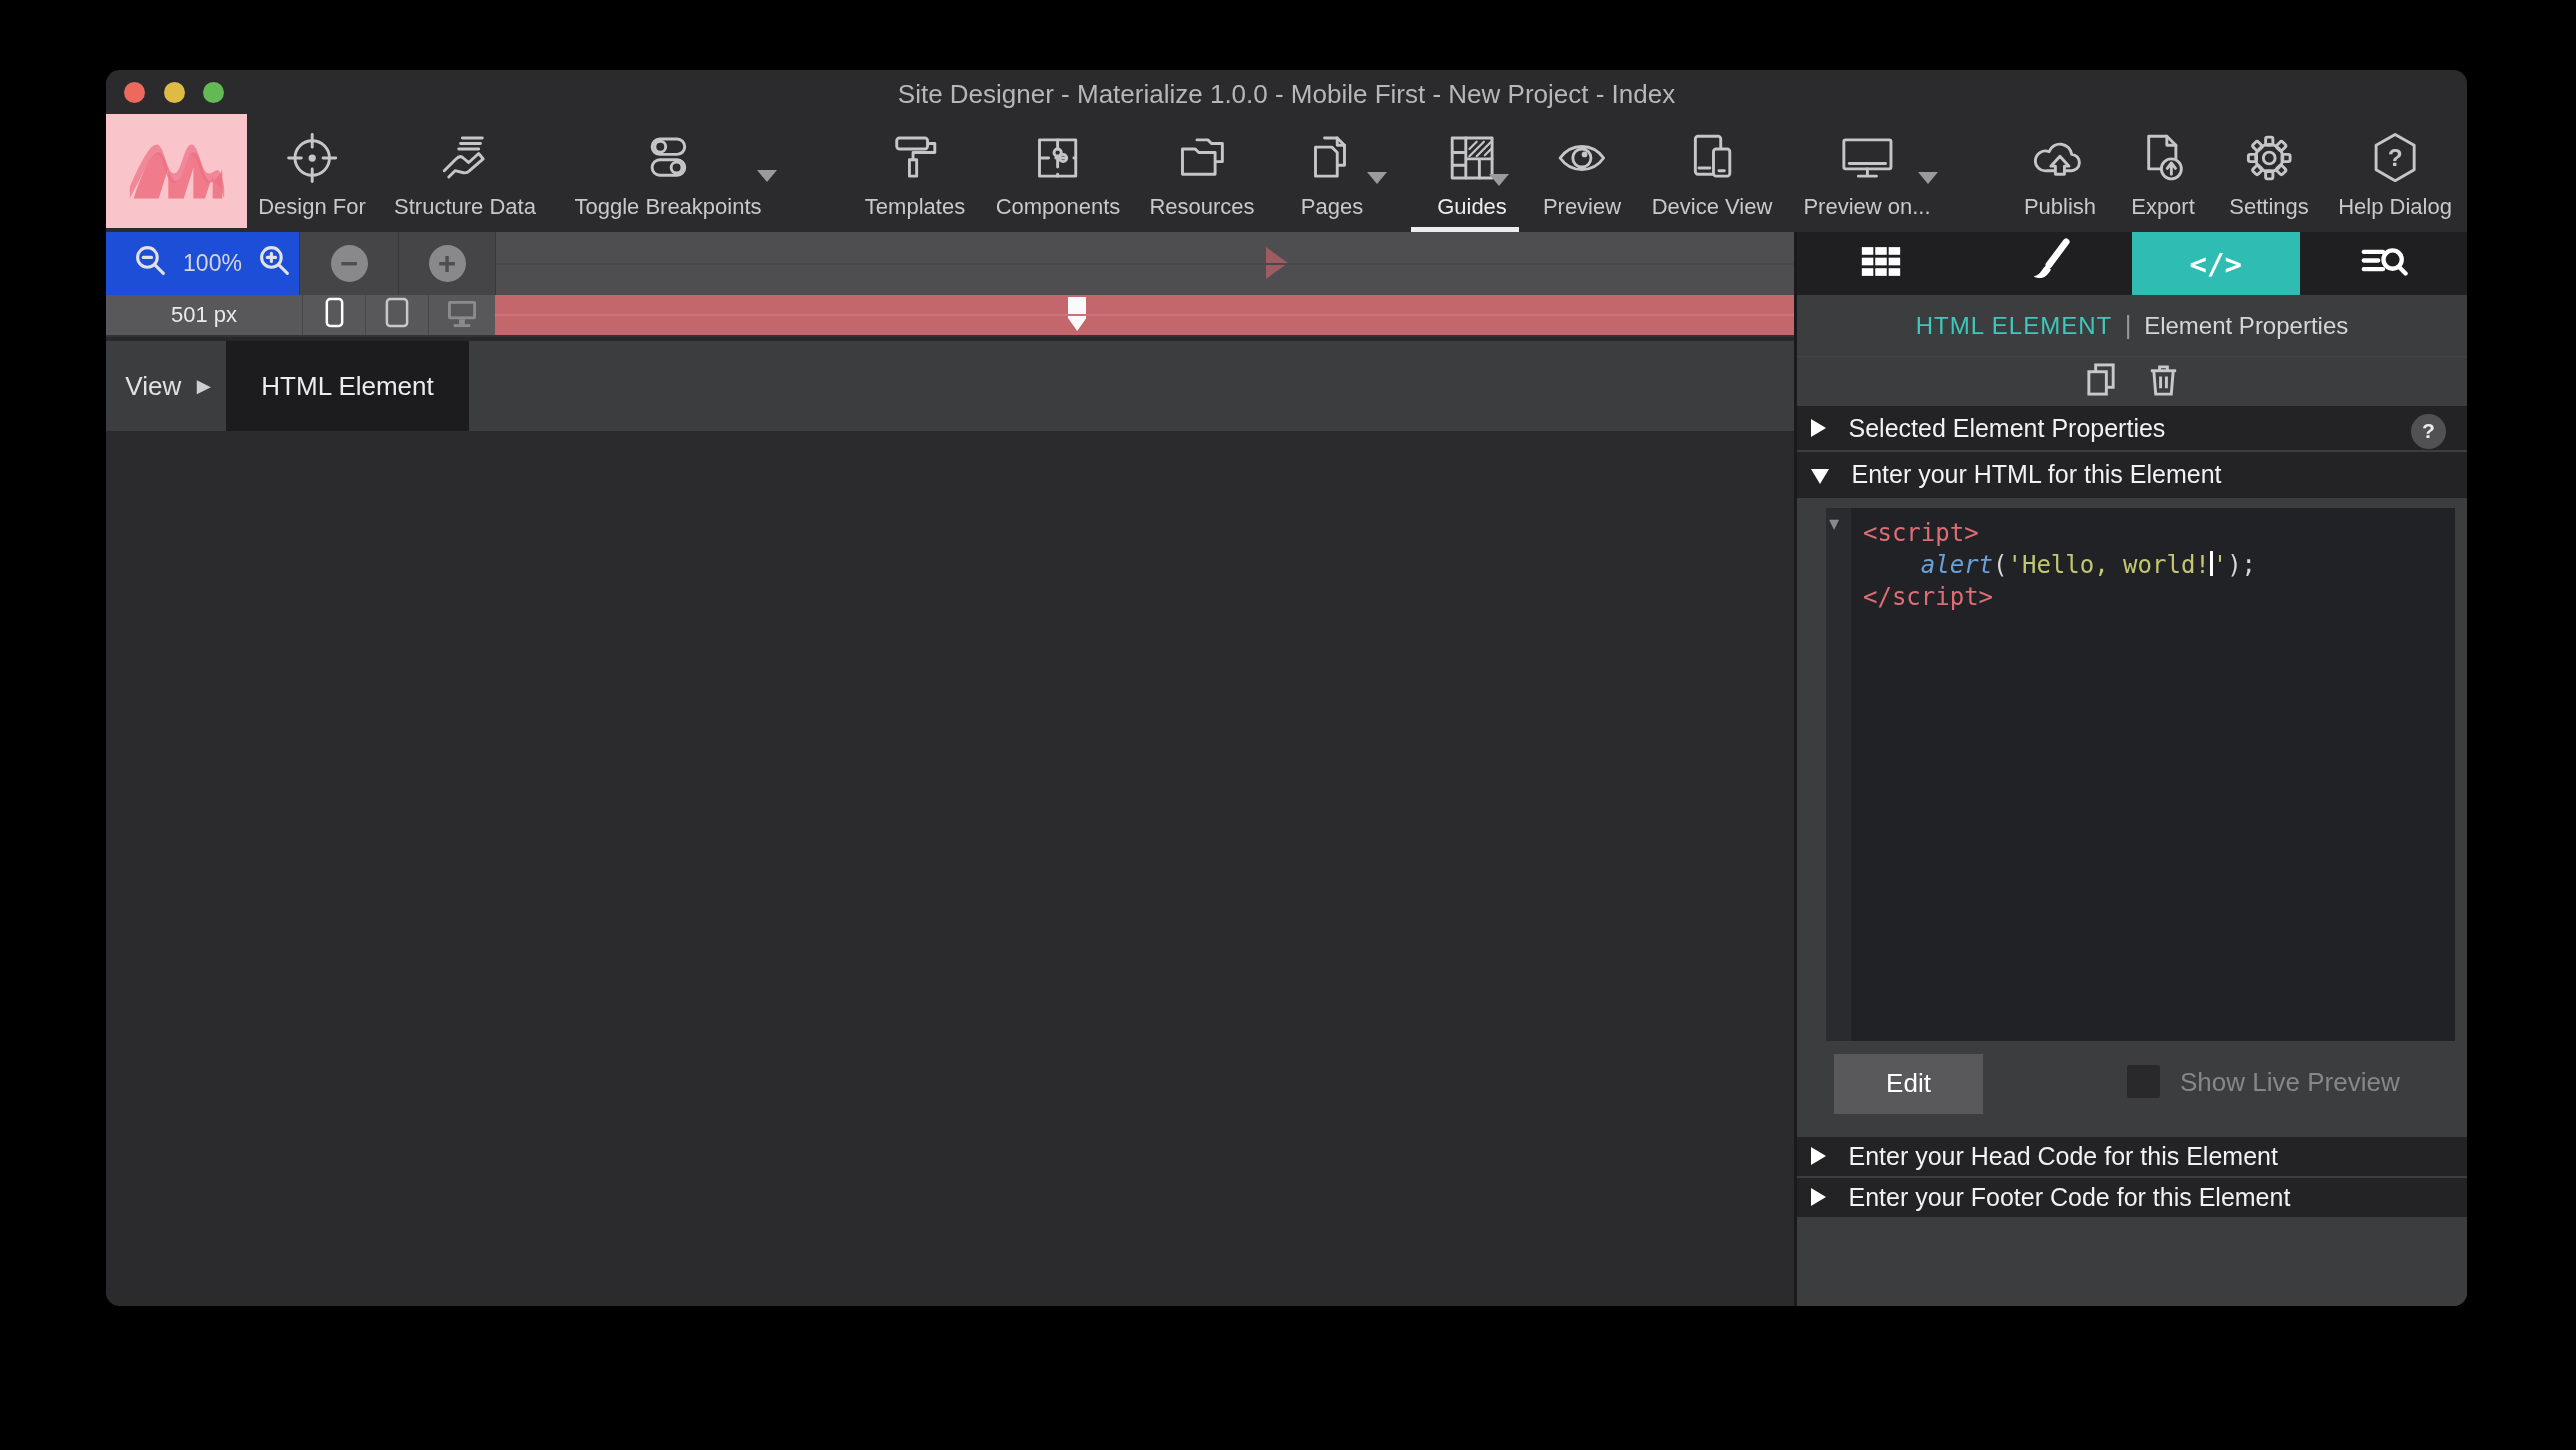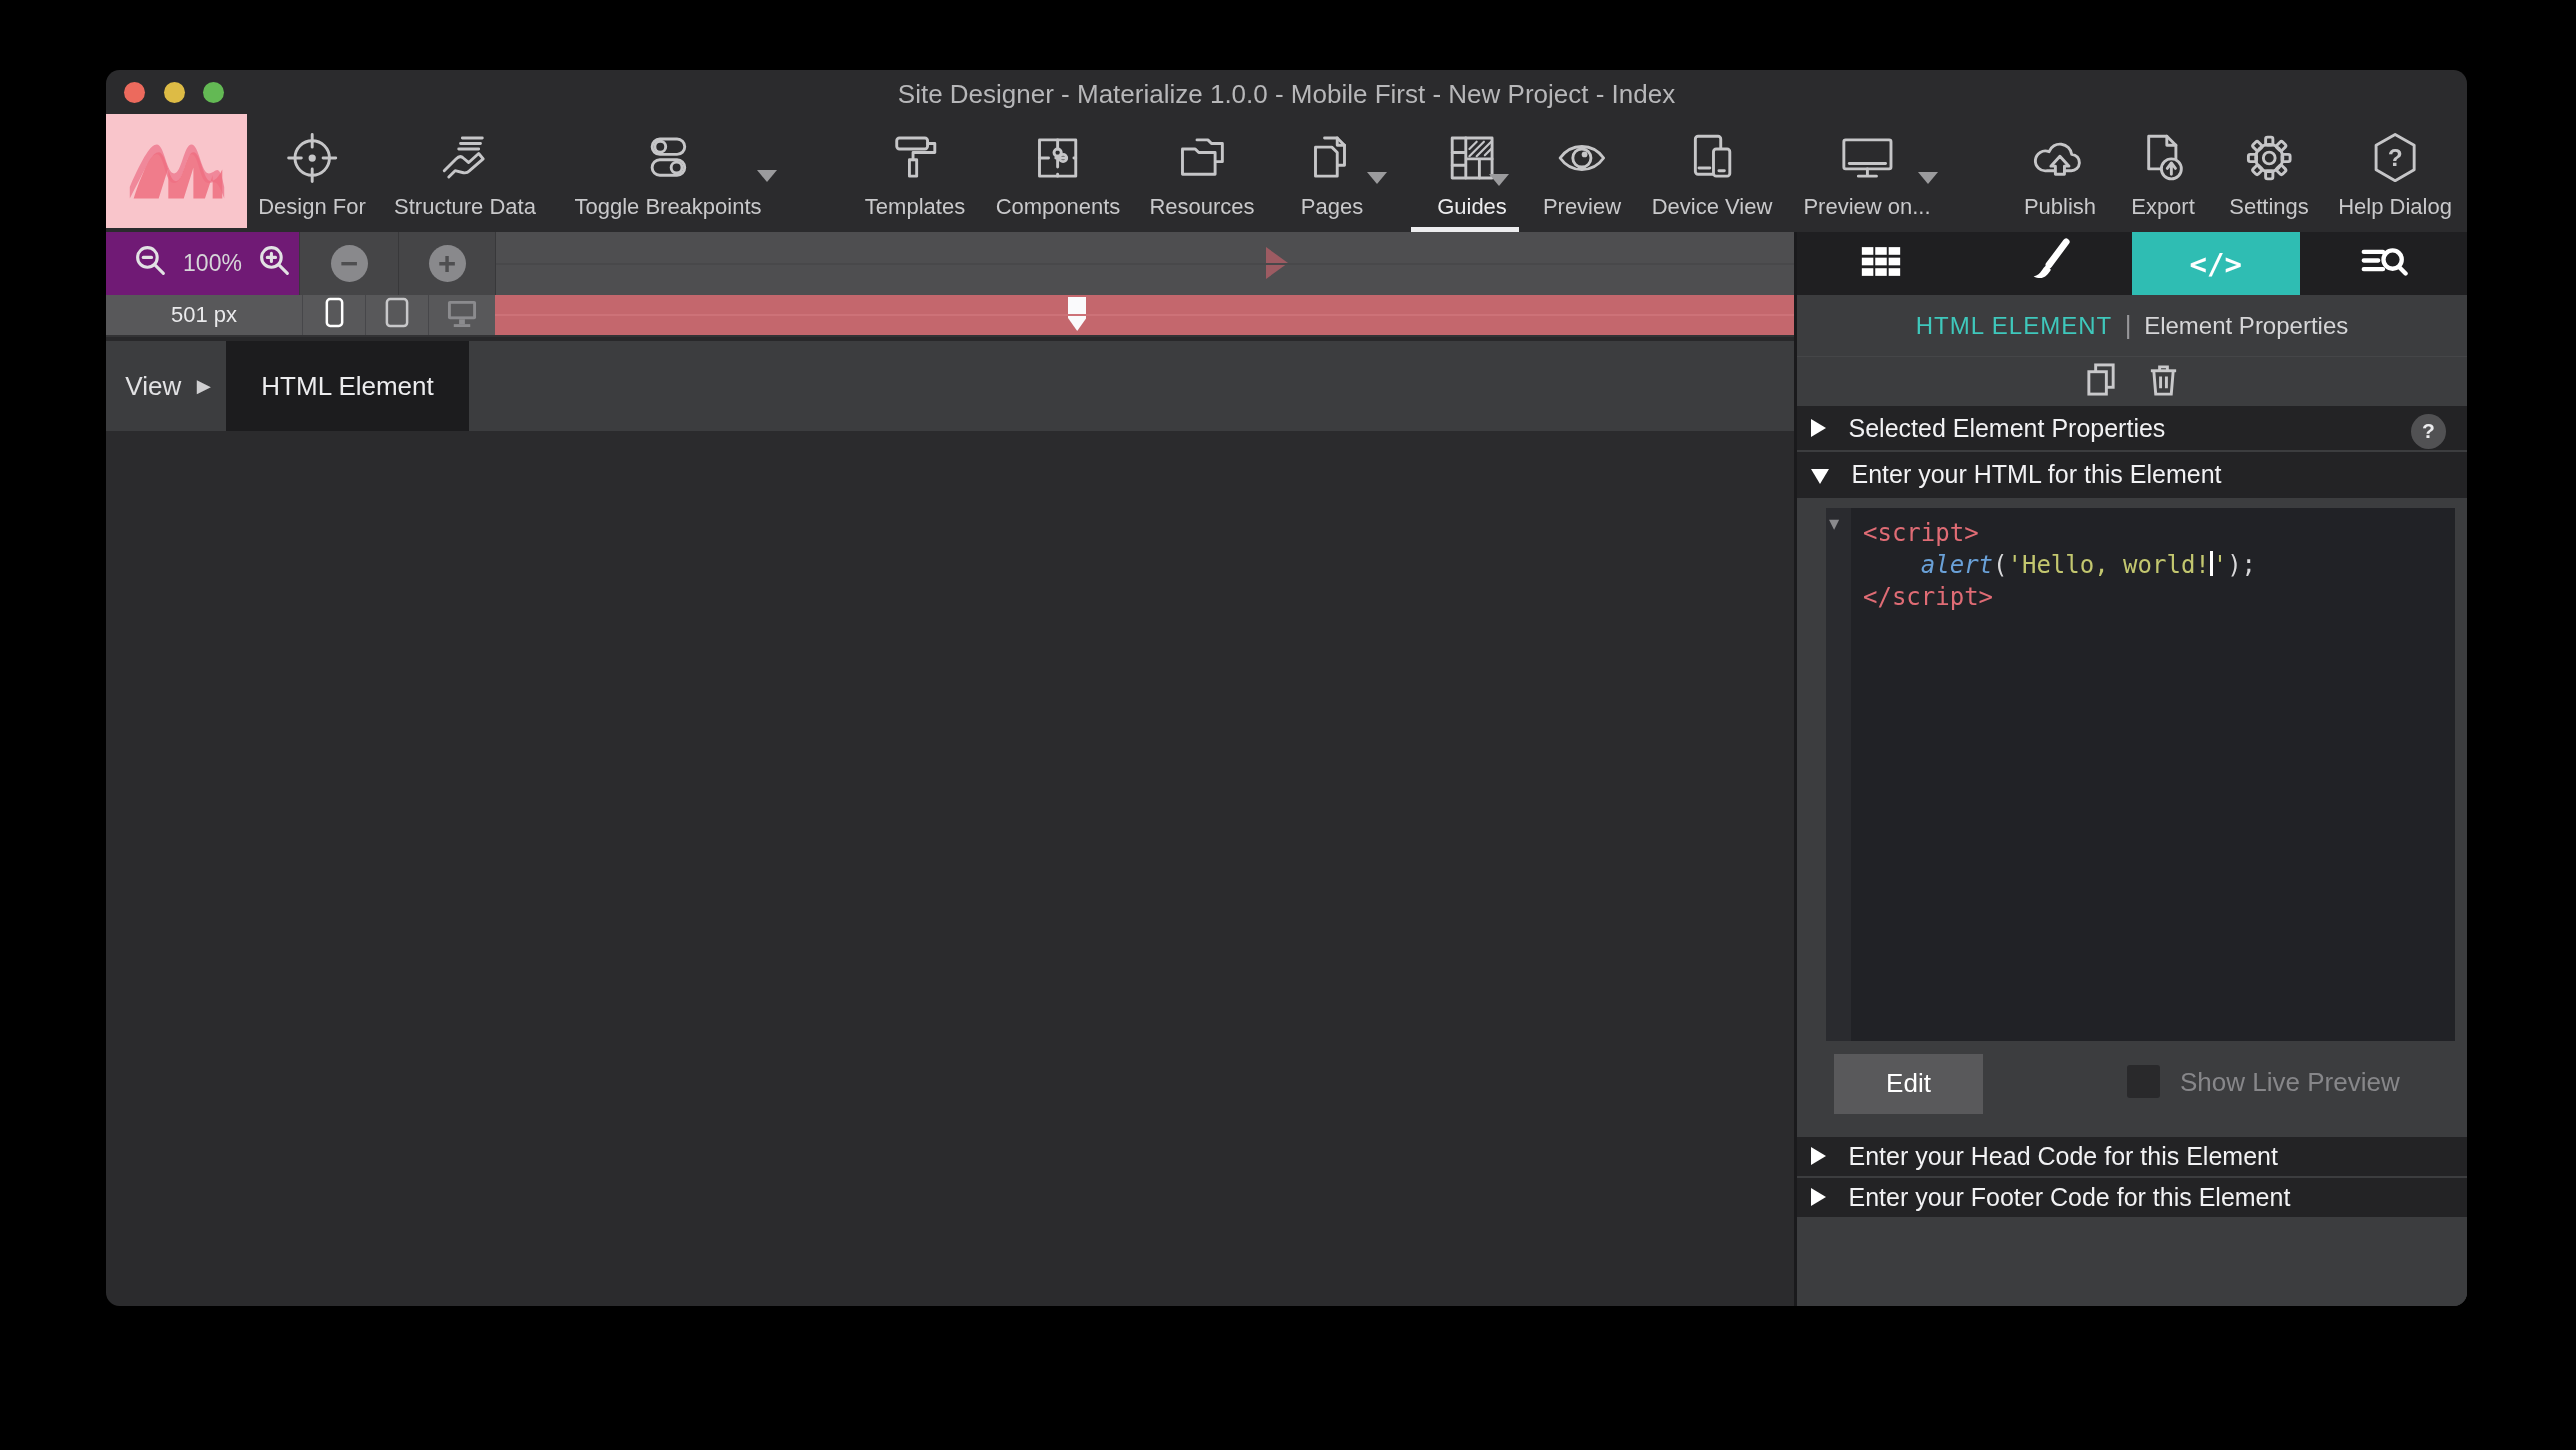--- a/index.html
+++ b/index.html
@@ -27,21 +27,21 @@
   .dd-arrow { position:absolute; width:0; height:0; border-left:10.6px solid transparent;
               border-right:10.6px solid transparent; border-top:12.6px solid #9b9b9d; }
   .guides-underline { position:absolute; left:1305px; bottom:0; width:108px; height:4.8px; background:#ededef; }
 
   
   .main { flex:1; display:flex; min-height:0; }
   .leftcol { width:1688px; display:flex; flex-direction:column; }
 
   
   .controls { height:63px; position:relative; flex:none; background:#4e4e50; }
-  .zoomcell { position:absolute; left:0; top:0; width:193px; height:100%; background:#701a75;
+  .zoomcell { position:absolute; left:0; top:0; width:193px; height:100%; background:#1d4ed8;
               display:flex; align-items:center; justify-content:center; gap:15.5px; color:#d6d6d8; font-size:23px;padding-left:20px; }
   .stepcell { position:absolute; top:0; height:100%; background:#454547; border-left:1.9px solid #38383a;
               display:flex; align-items:center; justify-content:center; }
   .step1 { left:193px; width:99px; } .step2 { left:292px; width:97px; }
   .circlebtn { width:37px; height:37px; border-radius:50%; background:#89898c; color:#4e4e50;
                font-size:31px; font-weight:bold; display:flex; align-items:center; justify-content:center; line-height:0; }
   .restA { position:absolute; left:389px; right:0; top:0; height:100%; background:#4e4e50; border-left:1.9px solid #38383a; }
   .restA::after { content:""; position:absolute; left:0; right:0; top:31px; height:1.9px; background:#48484a; }
   .bp-triangle { position:absolute; left:770px; top:14.5px; width:0; height:0;
                  border-top:16.4px solid transparent; border-bottom:16.4px solid transparent; border-left:22px solid #9d5b62; }

